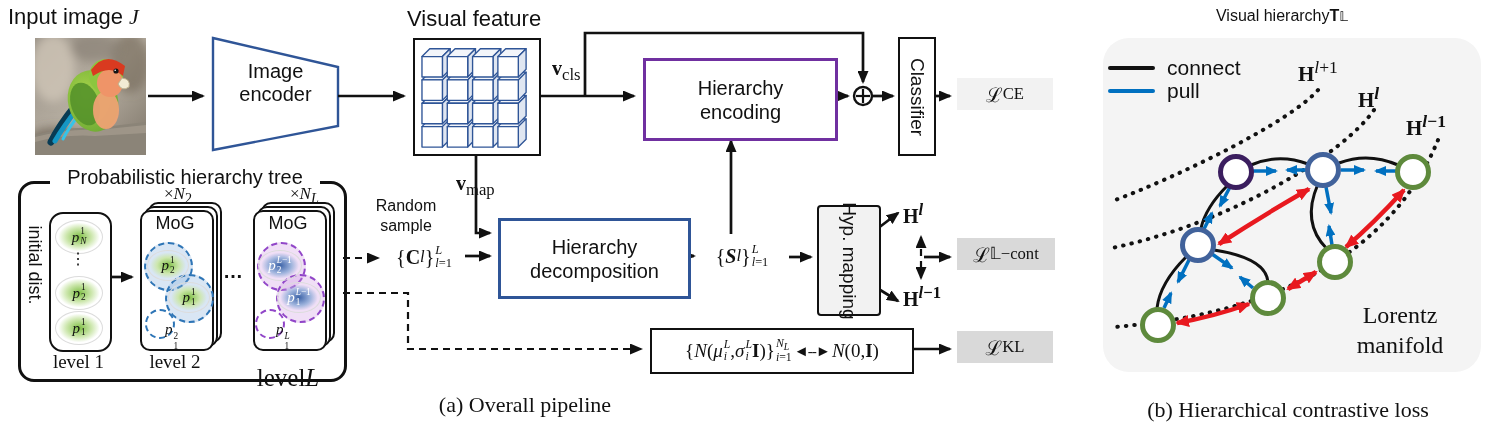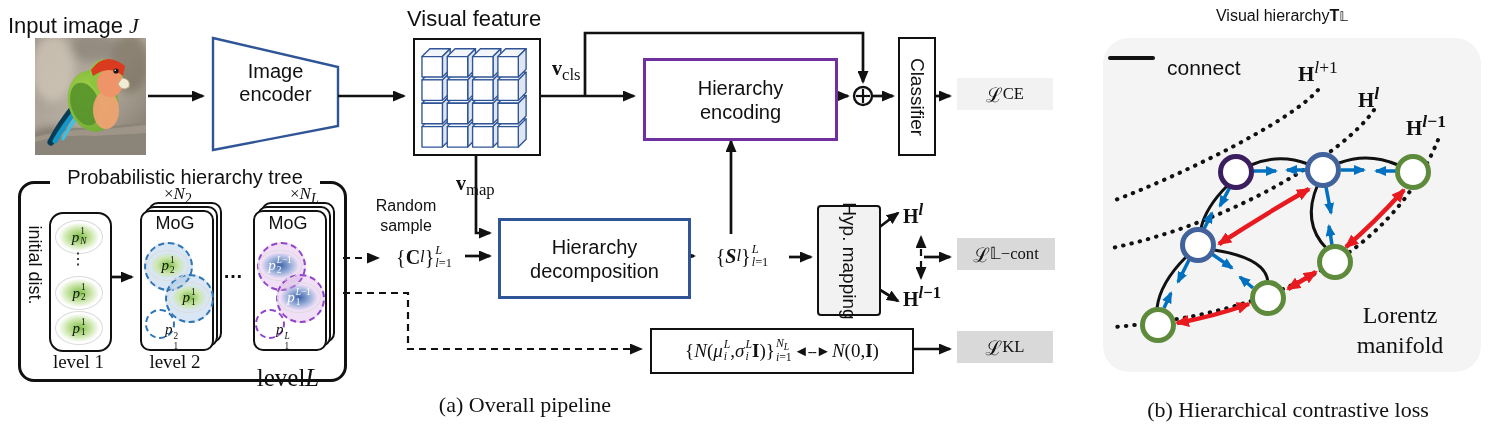--- a/index.html
+++ b/index.html
@@ -31,21 +31,21 @@
   .blob{position:absolute;border:1px solid #dcdcdc;border-radius:50%;
         display:flex;align-items:center;justify-content:center;
         font-family:"Liberation Serif",serif;font-style:italic;font-size:15px}
   .gblob{background:radial-gradient(closest-side,#7fbf45 0%,#cde7ae 55%,rgba(255,255,255,0) 90%)}
   .bblob{background:radial-gradient(closest-side,#3d64a8 0%,#9fb4dd 55%,rgba(255,255,255,0) 90%)}
   .peanut{position:absolute;border-radius:50%}
   .pea-blue{border:2px dashed #2E75B6;background:rgba(120,165,215,.28)}
   .pea-purp{border:2px dashed #9146c8;background:rgba(205,150,225,.30)}
   .ring{position:absolute;border-radius:50%;border:2px dashed #2E75B6;background:transparent}
   .ring.p{border-color:#9146c8}
-  .leg-row{display:flex;align-items:flex-start;gap:12px;height:23px}
+  .leg-row{display:flex;align-items:center;gap:12px;height:23px}
   .leg-line{width:47px;height:4px;border-radius:2px}
   svg{display:block}
 </style>
 </head>
 <body>
 
 <div class="canvas">
 
   <div class="abs" style="left:1103px;top:38px;width:378px;height:334px;border-radius:26px;background:var(--panel-bg)"></div>
 
@@ -190,21 +190,21 @@
         <circle class="nd" cx="1323" cy="170" r="15.5" style="stroke:var(--node-blue)"></circle>
         <circle class="nd" cx="1413" cy="172" r="15.5" style="stroke:var(--node-green)"></circle>
         <circle class="nd" cx="1198" cy="245" r="15.5" style="stroke:var(--node-blue)"></circle>
         <circle class="nd" cx="1335" cy="262" r="15.5" style="stroke:var(--node-green)"></circle>
         <circle class="nd" cx="1268" cy="298" r="15.5" style="stroke:var(--node-green)"></circle>
         <circle class="nd" cx="1158" cy="325" r="15.5" style="stroke:var(--node-green)"></circle>
       </g>
     </g>
   </svg>
 
-  <div class="abs" style="left:8px;top:13px;font-size:22px">Input image <i class="cal">J</i></div>
+  <div class="abs" style="left:8px;top:4px;font-size:22px">Input image <i class="cal">J</i></div>
 
   <div class="abs ctr pre" style="left:218px;top:52px;width:115px;height:62px;font-size:20px;line-height:1.15">Image
 encoder</div>
 
   <div class="abs" style="left:407px;top:6px;font-size:22px">Visual feature</div>
 
   <div class="bigbox" style="left:413px;top:38px;width:124px;height:114px">
     <svg width="119" height="109" viewBox="0 0 122 112" style="margin:1px 0 0 1px">
       <defs>
         <g id="cube">
@@ -374,20 +374,24 @@
       </span></div>
   <div class="abs ctr serif" style="left:249px;top:364px;width:78px;font-size:25px">level <i>L</i></div>
 
   <div class="abs ctr" style="left:1172px;top:7px;width:220px;font-size:16px">Visual hierarchy <b>T</b><sub>𝕃</sub></div>
 
   <div class="abs" style="left:1108px;top:56px">
     <div class="leg-row">
       <span class="leg-line" style="background:#111"></span>
       <span style="font-size:21px">connect</span>
     </div>
+    <div class="leg-row">
+      <span class="leg-line" style="background:var(--pull-blue)"></span>
+      <span style="font-size:21px">pull</span>
+    </div>
   </div>
 
   <div class="abs math" style="left:1298px;top:57px;font-size:21px;font-weight:normal"><b>H</b><sup><i>l</i>+1</sup></div>
   <div class="abs math" style="left:1358px;top:83px;font-size:21px;font-weight:bold"><b>H</b><sup><i>l</i></sup></div>
   <div class="abs math" style="left:1406px;top:111px;font-size:21px;font-weight:bold"><b>H</b><sup><i>l</i>−1</sup></div>
 
   <div class="abs ctr pre serif" style="left:1326px;top:300px;width:148px;font-size:24px;line-height:1.25">Lorentz
 manifold</div>
 
   <div class="abs ctr serif" style="left:1110px;top:397px;width:356px;font-size:22px">(b) Hierarchical contrastive loss</div>

